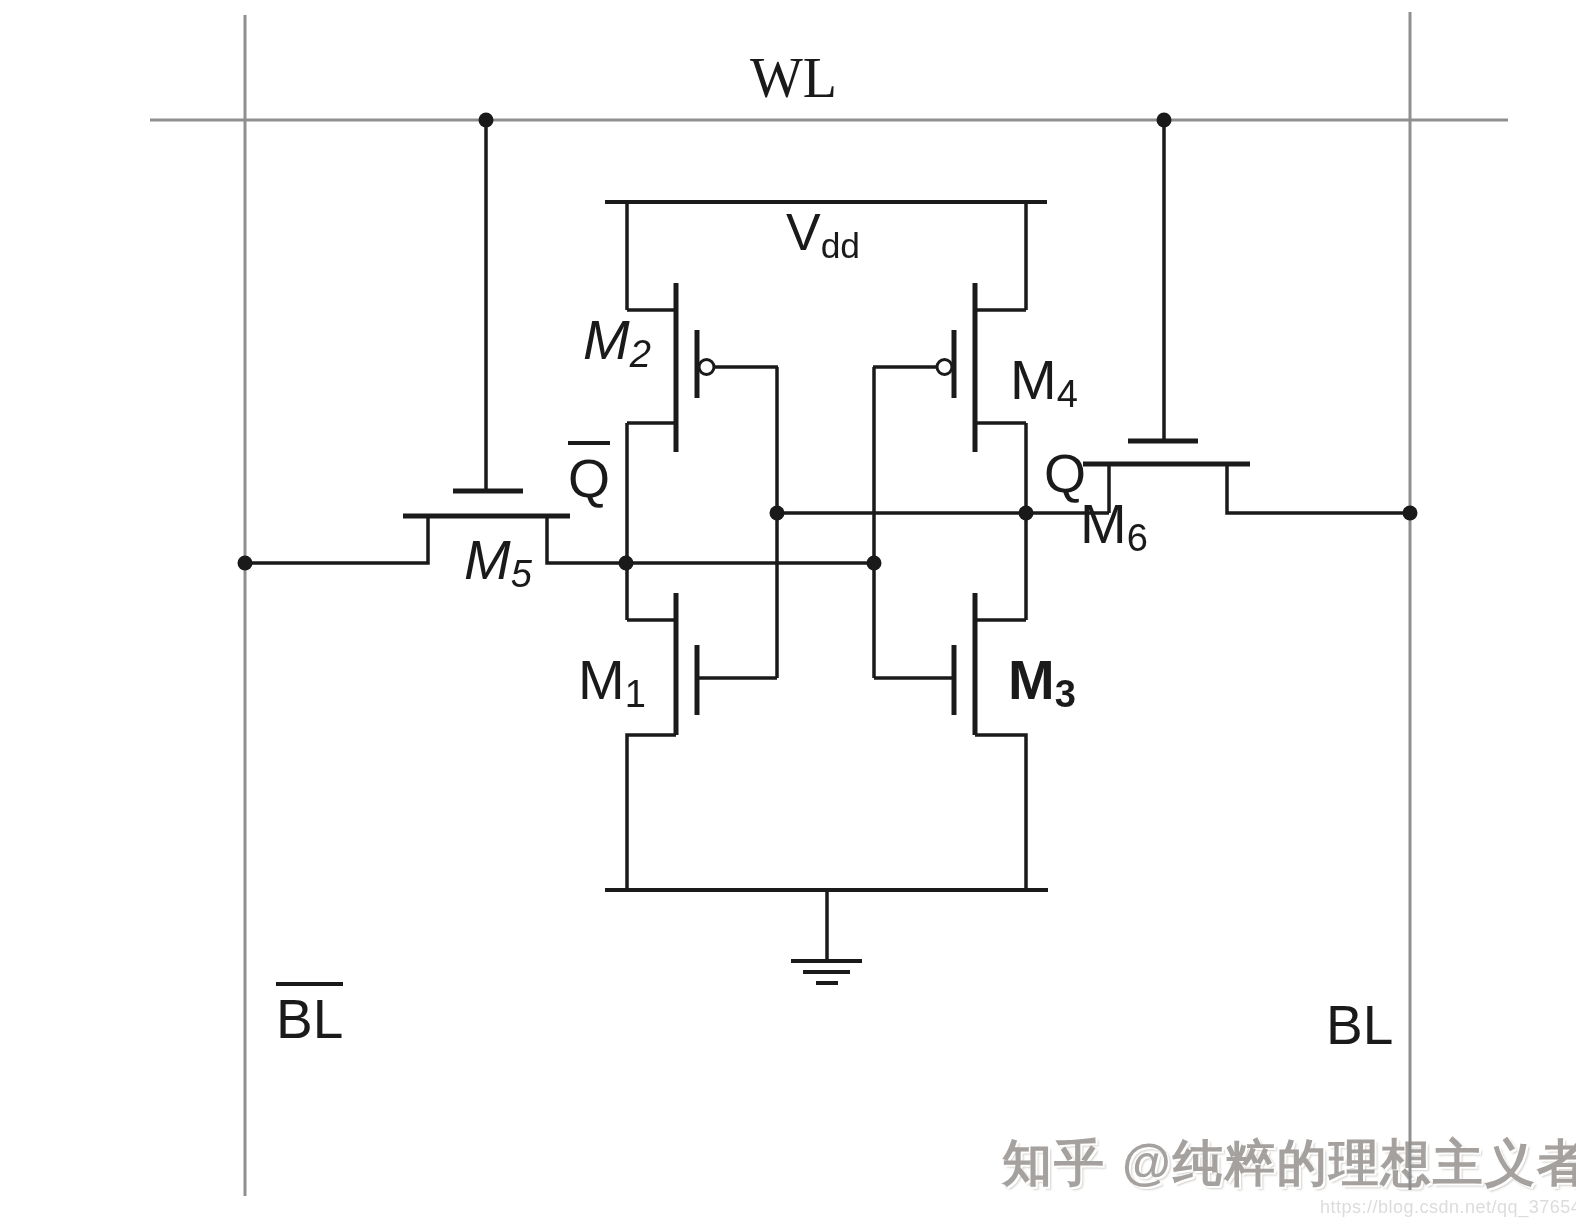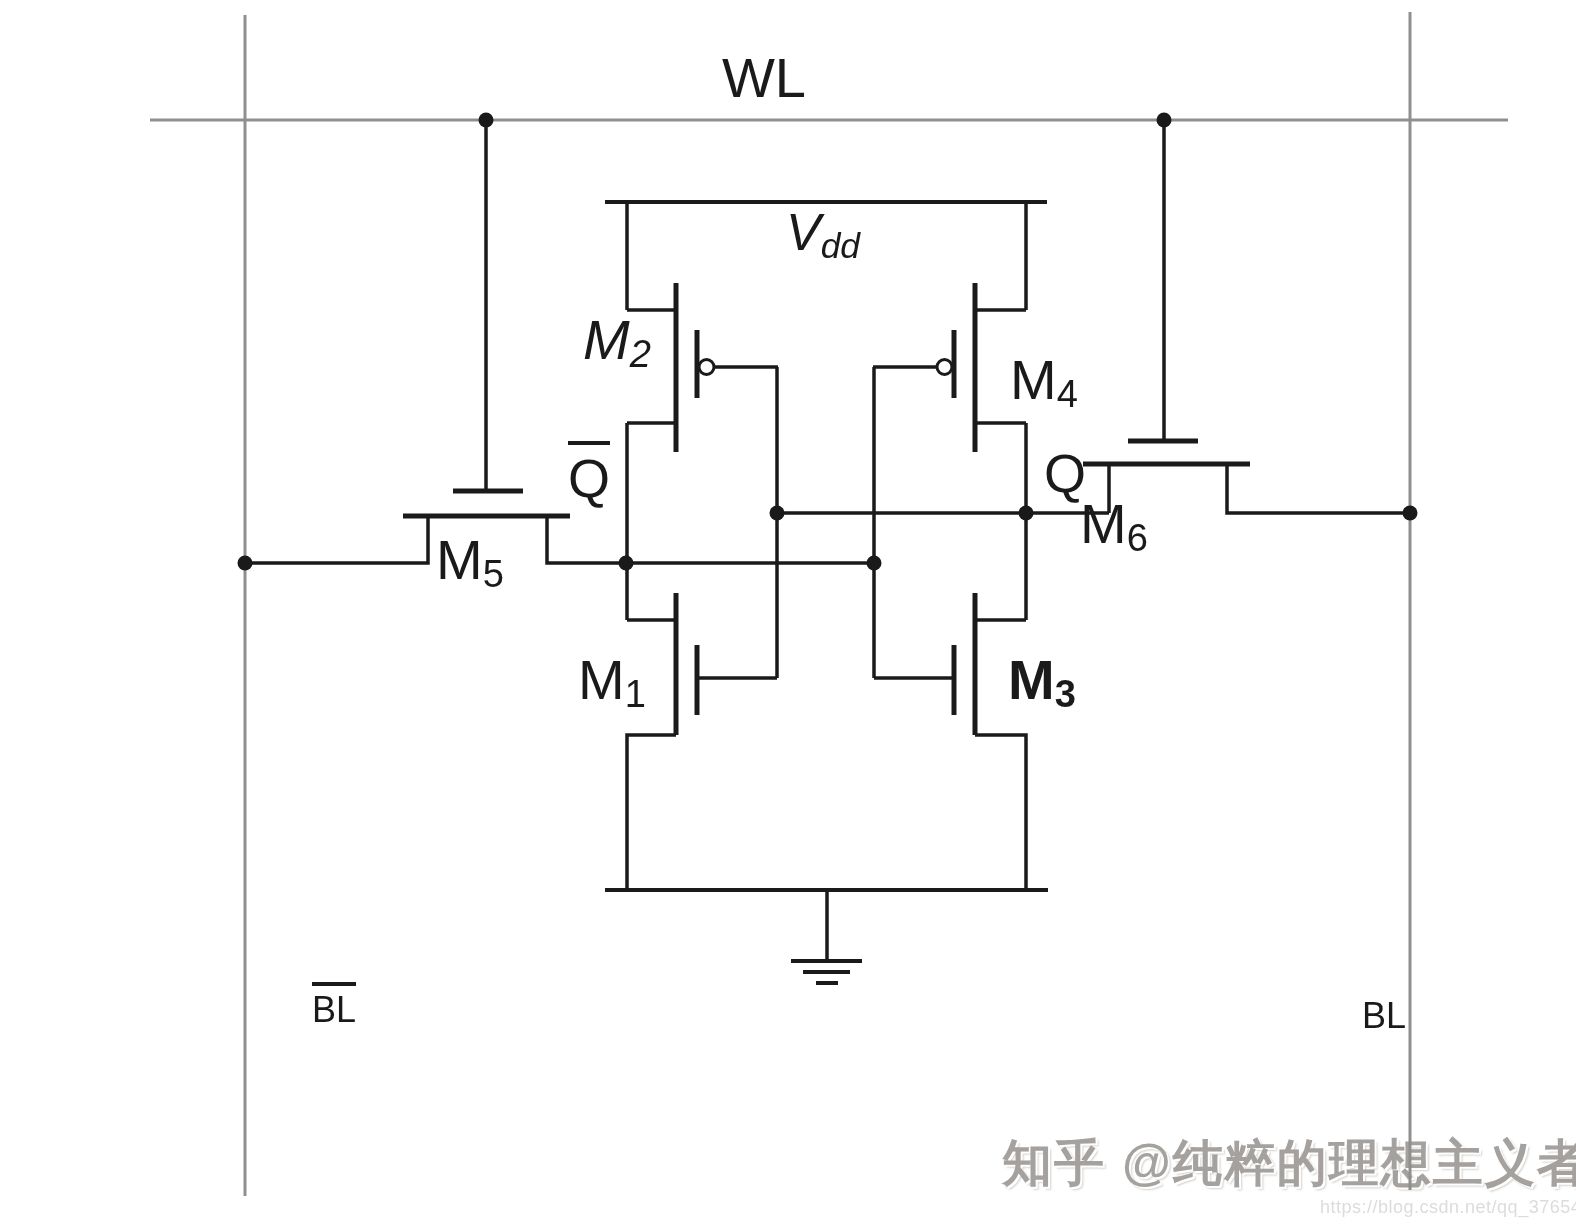--- a/index.html
+++ b/index.html
@@ -22,22 +22,22 @@
     color:var(--wire,#1a1a1a);
     font-size:56px;line-height:1;white-space:nowrap;
   }
   .lbl-sub{font-size:0.68em;vertical-align:-0.22em;}
   .overbar-text{
     display:inline-block;
     border-top:4px solid var(--wire,#1a1a1a);
     padding-top:6px;
   }
   .net-lbl{font-size:54px;}
-  .bit-lbl{font-size:36px;margin-left:36px;}
-  .vdd-lbl{font-size:52px;font-style:italic;}
+  .bit-lbl{font-size:55px;}
+  .vdd-lbl{font-size:52px;}
   .watermark{
     position:absolute;left:1002px;top:1130px;
     font-size:50px;font-weight:bold;letter-spacing:2px;
     color:var(--watermark,#a5a19e);
     text-shadow:2px 2px 0 #ffffff, 3px 3px 2px rgba(130,125,120,.35);
     white-space:nowrap;
   }
   .wm-url{
     position:absolute;left:1320px;top:1197px;
     font-size:18px;letter-spacing:.5px;
@@ -156,37 +156,37 @@
       <circle class="dot" cx="1164" cy="120" r="7.5"></circle>
       <circle class="dot" cx="245" cy="563" r="7.5"></circle>
       <circle class="dot" cx="1410" cy="513" r="7.5"></circle>
       <circle class="dot" cx="626" cy="563" r="7.5"></circle>
       <circle class="dot" cx="874" cy="563" r="7.5"></circle>
       <circle class="dot" cx="777" cy="513" r="7.5"></circle>
       <circle class="dot" cx="1026" cy="513" r="7.5"></circle>
     </g>
   </svg>
 
-  <div class="label" style="left:722px;top:50px;">
+  <div class="label" style="left:750px;top:50px;font-family:Liberation Serif, serif;">
     <span>WL</span>
   </div>
 
   <div class="label vdd-lbl" style="left:786px;top:206px;">
     <span>V</span><span class="lbl-sub">dd</span>
   </div>
 
   <div class="label" style="left:583px;top:312px;font-style:italic;">
     <span>M</span><span class="lbl-sub">2</span>
   </div>
 
   <div class="label" style="left:1010px;top:352px;">
     <span>M</span><span class="lbl-sub">4</span>
   </div>
 
-  <div class="label" style="left:436px;top:532px;">
+  <div class="label" style="left:464px;top:532px;font-style:italic;">
     <span>M</span><span class="lbl-sub">5</span>
   </div>
 
   <div class="label" style="left:1080px;top:496px;">
     <span>M</span><span class="lbl-sub">6</span>
   </div>
 
   <div class="label" style="left:578px;top:652px;text-align:center;">
     <span>M</span><span class="lbl-sub">1</span>
   </div>

